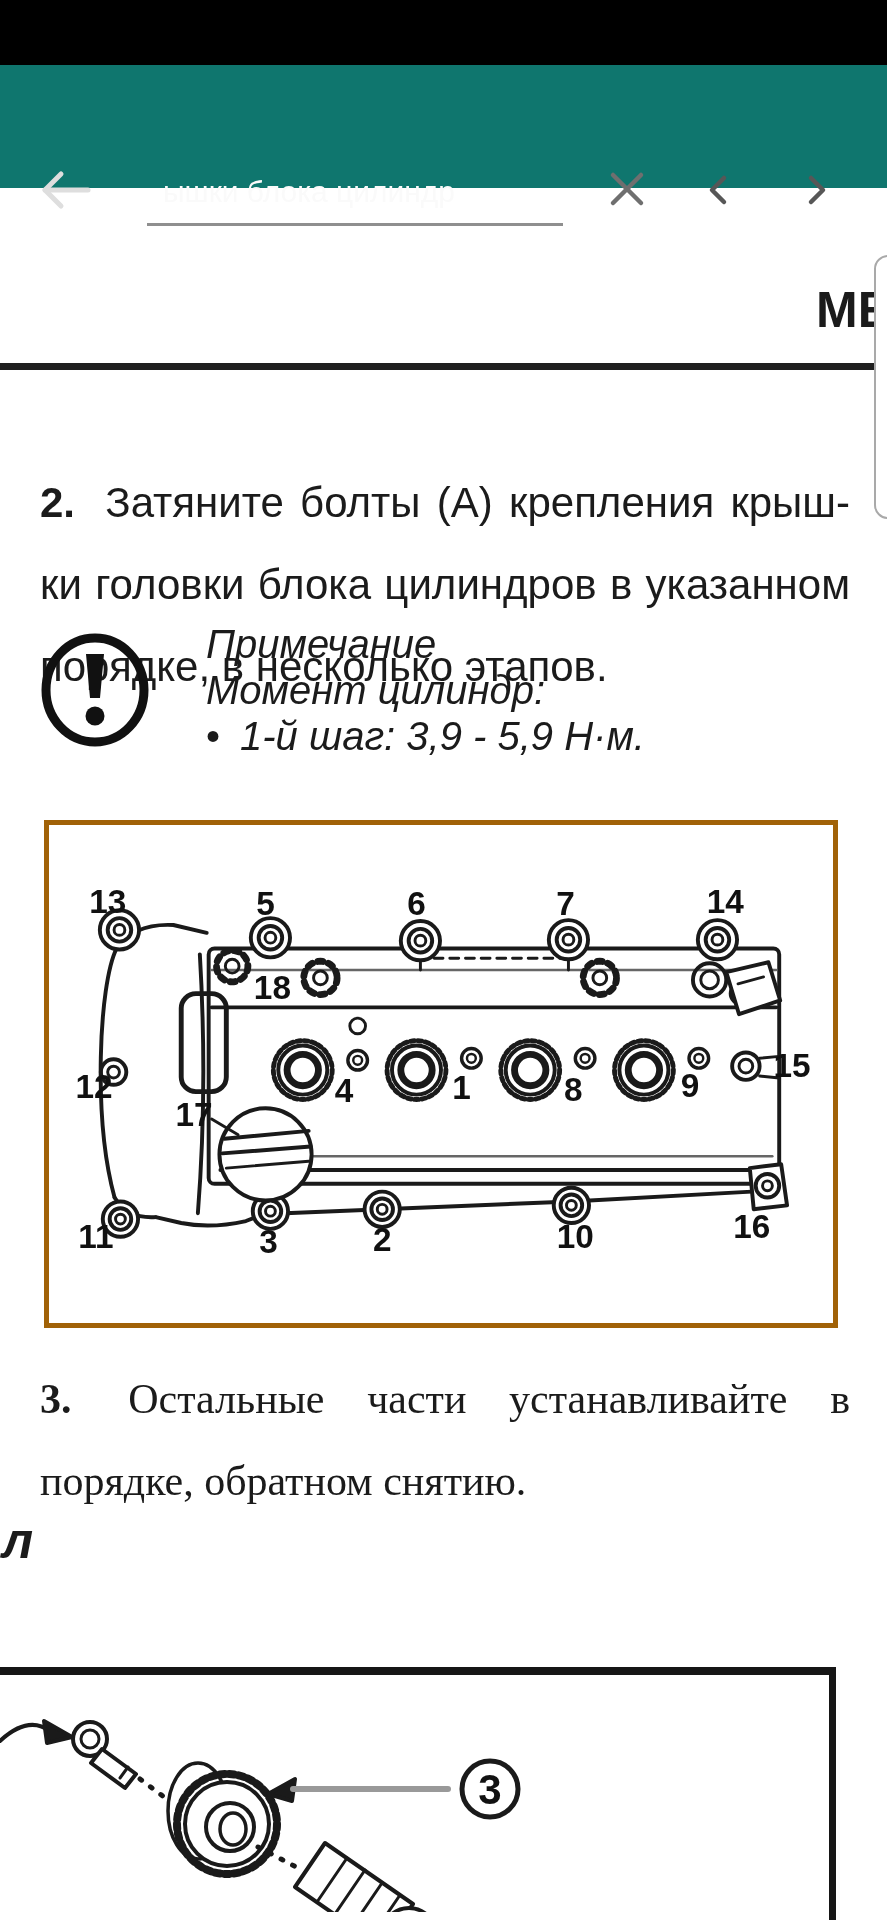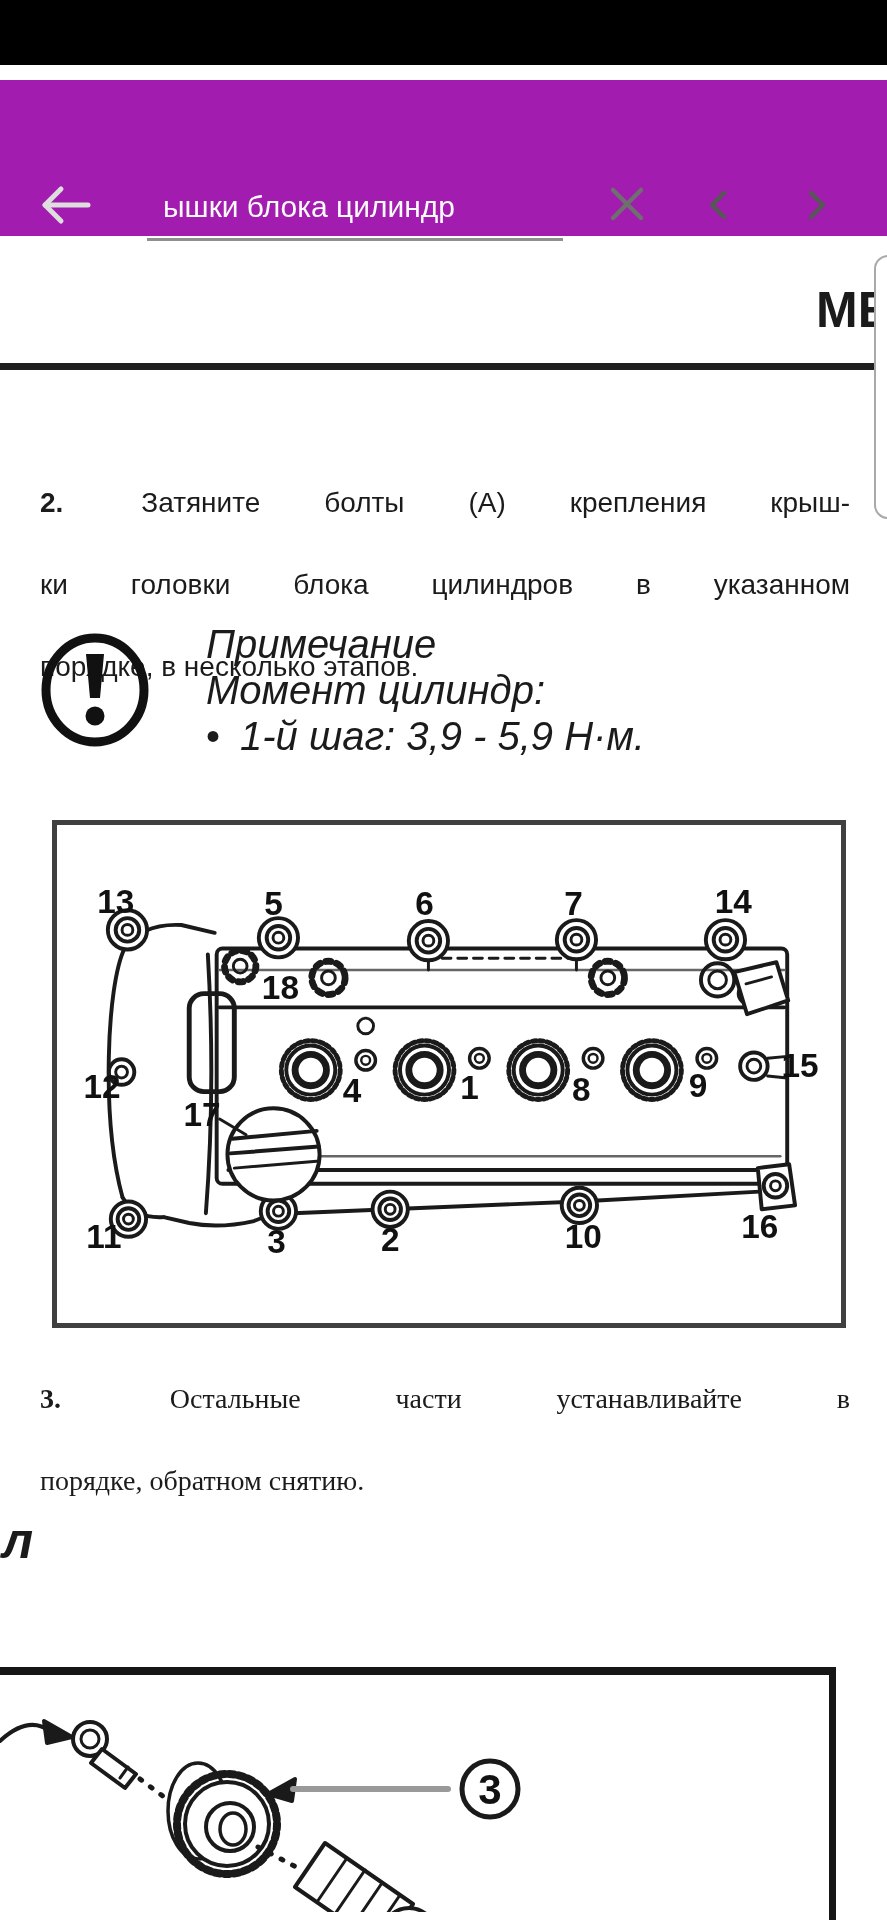--- a/index.html
+++ b/index.html
@@ -2,21 +2,21 @@
 <html><head>
 <meta charset="utf-8">
 <style>
   html,body{margin:0;padding:0;}
   body{
     width:887px;height:1920px;position:relative;overflow:hidden;
     background:#ffffff;font-family:"Liberation Sans",sans-serif;
   }
   
   .status-bar{position:absolute;left:0;top:0;width:887px;height:65px;background:#000;}
-  .toolbar{position:absolute;left:0;top:80px;width:887px;height:156px;background:#a21caf;}
+  .toolbar{position:absolute;left:0;top:65px;width:887px;height:123px;background:#0f766e;}
   .icon-btn{position:absolute;background:transparent;border:none;padding:0;margin:0;cursor:pointer;}
   .back-btn{left:36px;top:98px;width:60px;height:56px;}
   .search-input{
     position:absolute;left:147px;top:95px;width:400px;height:63px;
     background:transparent;border:none;outline:none;
     border-bottom:3px solid #8f8f8f;border-radius:0;
     padding:0 0 0 16px;color:#fafafa;font-size:30px;
     font-family:"Liberation Sans",sans-serif;
   }
   .close-btn{left:603px;top:101px;width:48px;height:48px;}
@@ -28,37 +28,37 @@
     font-size:50px;font-weight:bold;white-space:nowrap;
   }
   .section-divider{position:absolute;left:0;top:363px;width:887px;height:7px;background:#1f1f1f;}
   .scrollbar-thumb{
     position:absolute;left:874px;top:255px;width:30px;height:260px;
     background:#fff;border:2px solid #a9a9a9;border-radius:14px;z-index:20;
   }
   .doc{color:#1b1b1b;}
   .para{
     position:absolute;left:40px;width:810px;
-    font-size:28px;line-height:82px;color:#1b1b1b;
+    font-size:42px;line-height:82px;color:#1b1b1b;
   }
   .step2{top:462px;}
   .step3{top:1358px;font-family:Liberation Serif, serif;}
   .jl{text-align:justify;text-align-last:justify;}
   .ll{text-align:left;}
   .pnum{font-weight:bold;margin-right:14px;}
   .note-icon{position:absolute;left:40px;top:632px;width:110px;height:116px;}
   .note-text{
     position:absolute;left:177px;top:621px;width:680px;
     font-size:40px;line-height:46px;font-style:italic;color:#1b1b1b;margin-left:29px;
   }
   .note-line{white-space:nowrap;}
   .bullet{display:inline-block;width:34px;font-style:normal;}
   .figure1{
-    position:absolute;left:52px;top:820px;width:794px;height:508px;
-    box-sizing:border-box;border:5px solid #404040;background:#fff;
+    position:absolute;left:44px;top:820px;width:794px;height:508px;
+    box-sizing:border-box;border:5px solid #a16207;background:#fff;
   }
   .figure2{
     position:absolute;left:0;top:1667px;width:836px;height:253px;
     box-sizing:border-box;border-top:8px solid #161616;border-right:7px solid #161616;
     background:#fff;
   }
   .partial-heading{
     position:absolute;left:2px;top:1512px;color:#1b1b1b;
     font-size:50px;font-weight:bold;font-style:italic;white-space:nowrap;
   }

